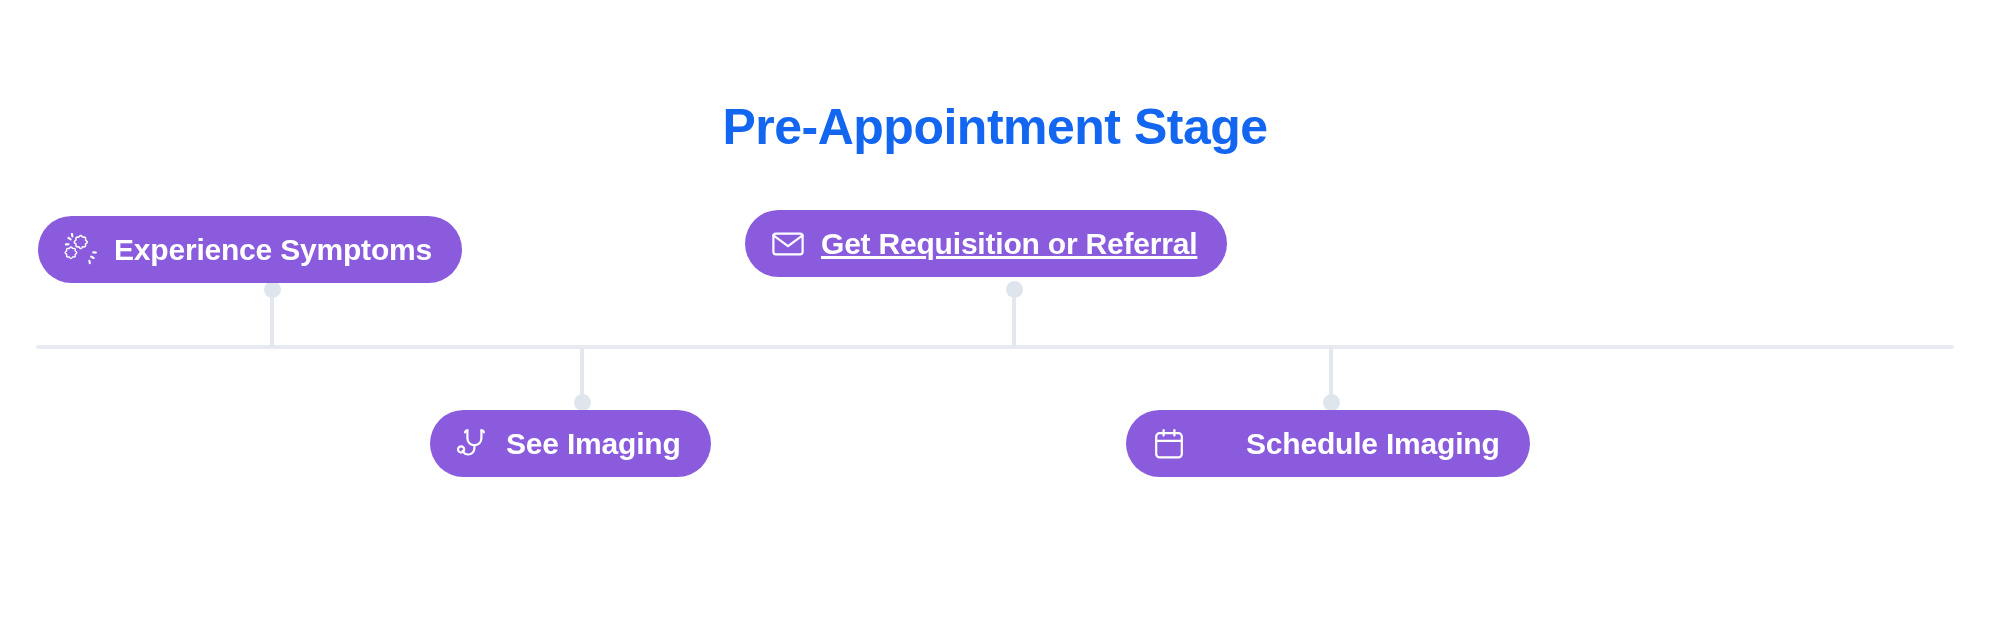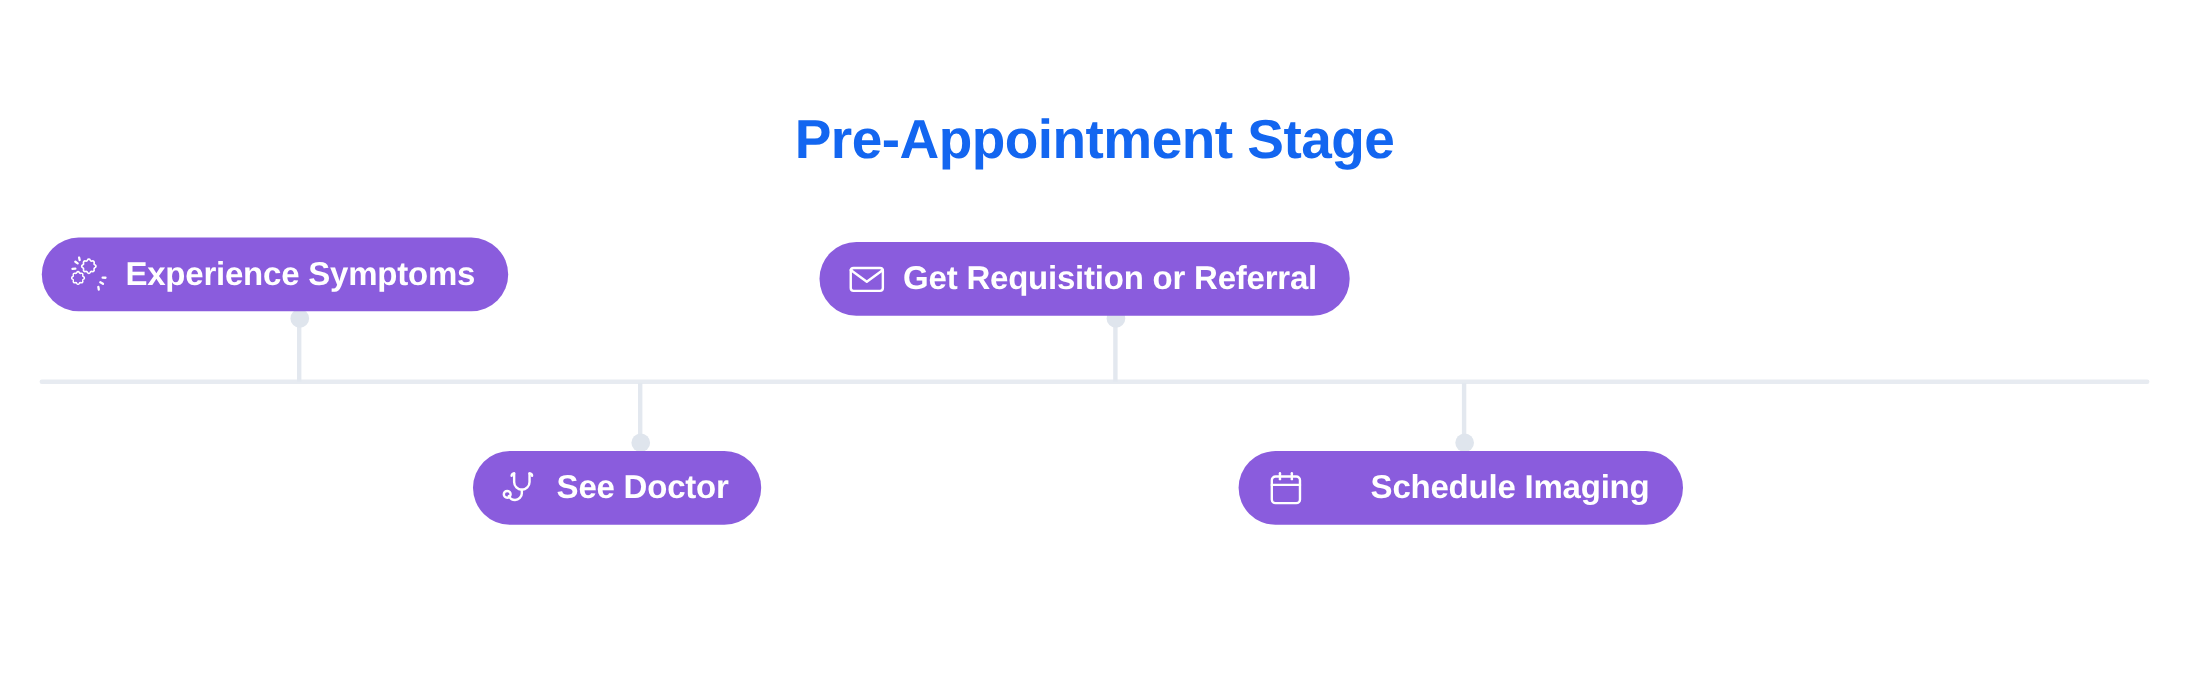--- a/index.html
+++ b/index.html
@@ -89,21 +89,21 @@
   .pill .ico svg { display: block; }
   .pill .label {
     font-size: 30px;
     font-weight: 700;
     letter-spacing: -0.2px;
     line-height: 1;
   }
 
   
   #pill-symptoms   { left: 38px;   top: 170px; }
-  #pill-requisition{ left: 745px;  top: 174px; }
+  #pill-requisition{ left: 745px;  top: 164px; text-decoration: underline; }
   #pill-doctor     { left: 430px;  top: 364px; }
   #pill-imaging    { left: 1126px; top: 364px; gap: 44px; }
 
   
   #conn-symptoms    { left: 270px;  top: 243px; height: 58px; }
   #conn-requisition { left: 1012px; top: 243px; height: 58px; }
   #conn-doctor      { left: 580px;  top: 302px; height: 55px; }
   #conn-imaging     { left: 1329px; top: 302px; height: 55px; }
 </style>
 </head>
@@ -153,21 +153,21 @@
   <div class="pill" id="pill-doctor">
     <span class="ico">
       <svg width="34" height="34" viewBox="0 0 34 34" fill="none" stroke="#ffffff" stroke-width="2.2" stroke-linecap="round" stroke-linejoin="round">
         <path d="M11.4 3.4v7.8c0 3.9 3.1 7 7 7s7-3.1 7-7V3.4"></path>
         <path d="M11.4 3.4c-1.4 0-2.3.9-2.3 2.1"></path>
         <path d="M25.4 3.4c1.4 0 2.3.9 2.3 2.1"></path>
         <path d="M18.4 18.2v3.1c0 3.4-2.8 6.2-6.2 6.2-2.5 0-4.6-1.5-5.6-3.6"></path>
         <circle cx="5.1" cy="22.4" r="3.1"></circle>
       </svg>
     </span>
-    <span class="label">See Doctor</span>
+    <span class="label">See Imaging</span>
   </div>
 
   <div class="pill" id="pill-imaging">
     <span class="ico">
       <svg width="34" height="34" viewBox="0 0 34 34" fill="none" stroke="#ffffff" stroke-width="2.2" stroke-linecap="round" stroke-linejoin="round">
         <rect x="4.2" y="6.2" width="25.6" height="24.2" rx="3.4"></rect>
         <path d="M4.2 13.8h25.6"></path>
         <path d="M11.6 3.2v5.4"></path>
         <path d="M22.4 3.2v5.4"></path>
       </svg>

